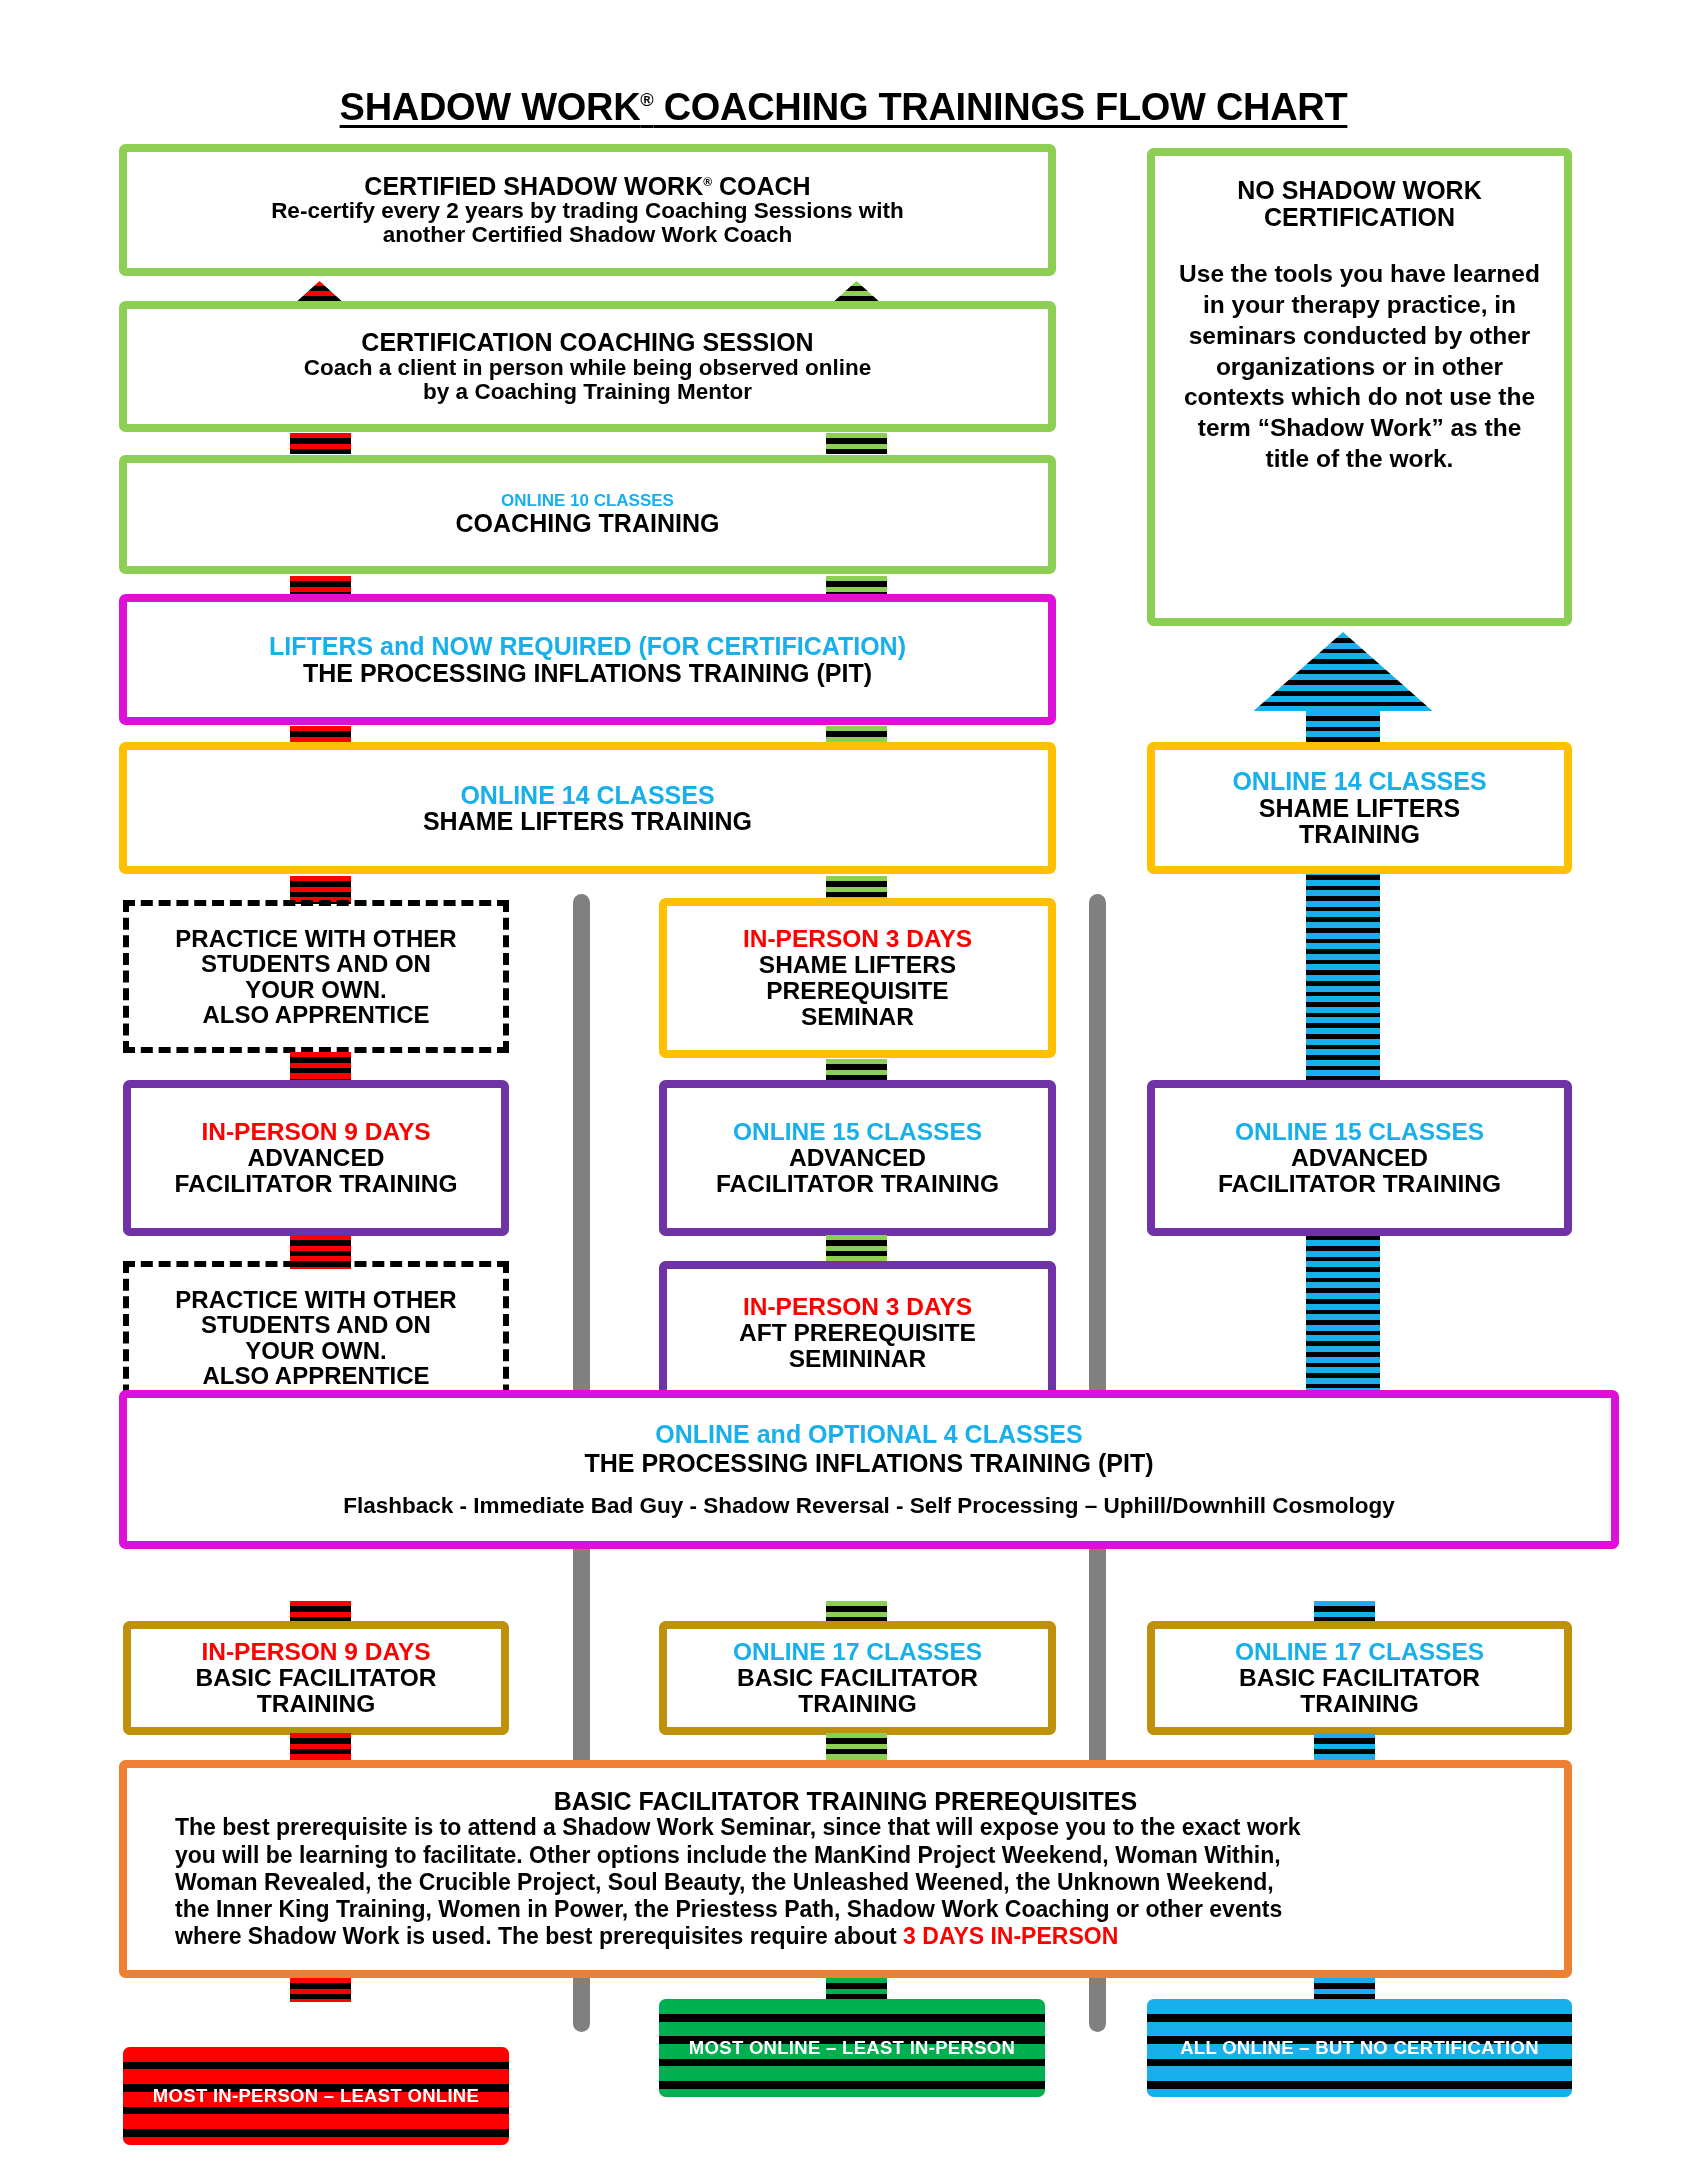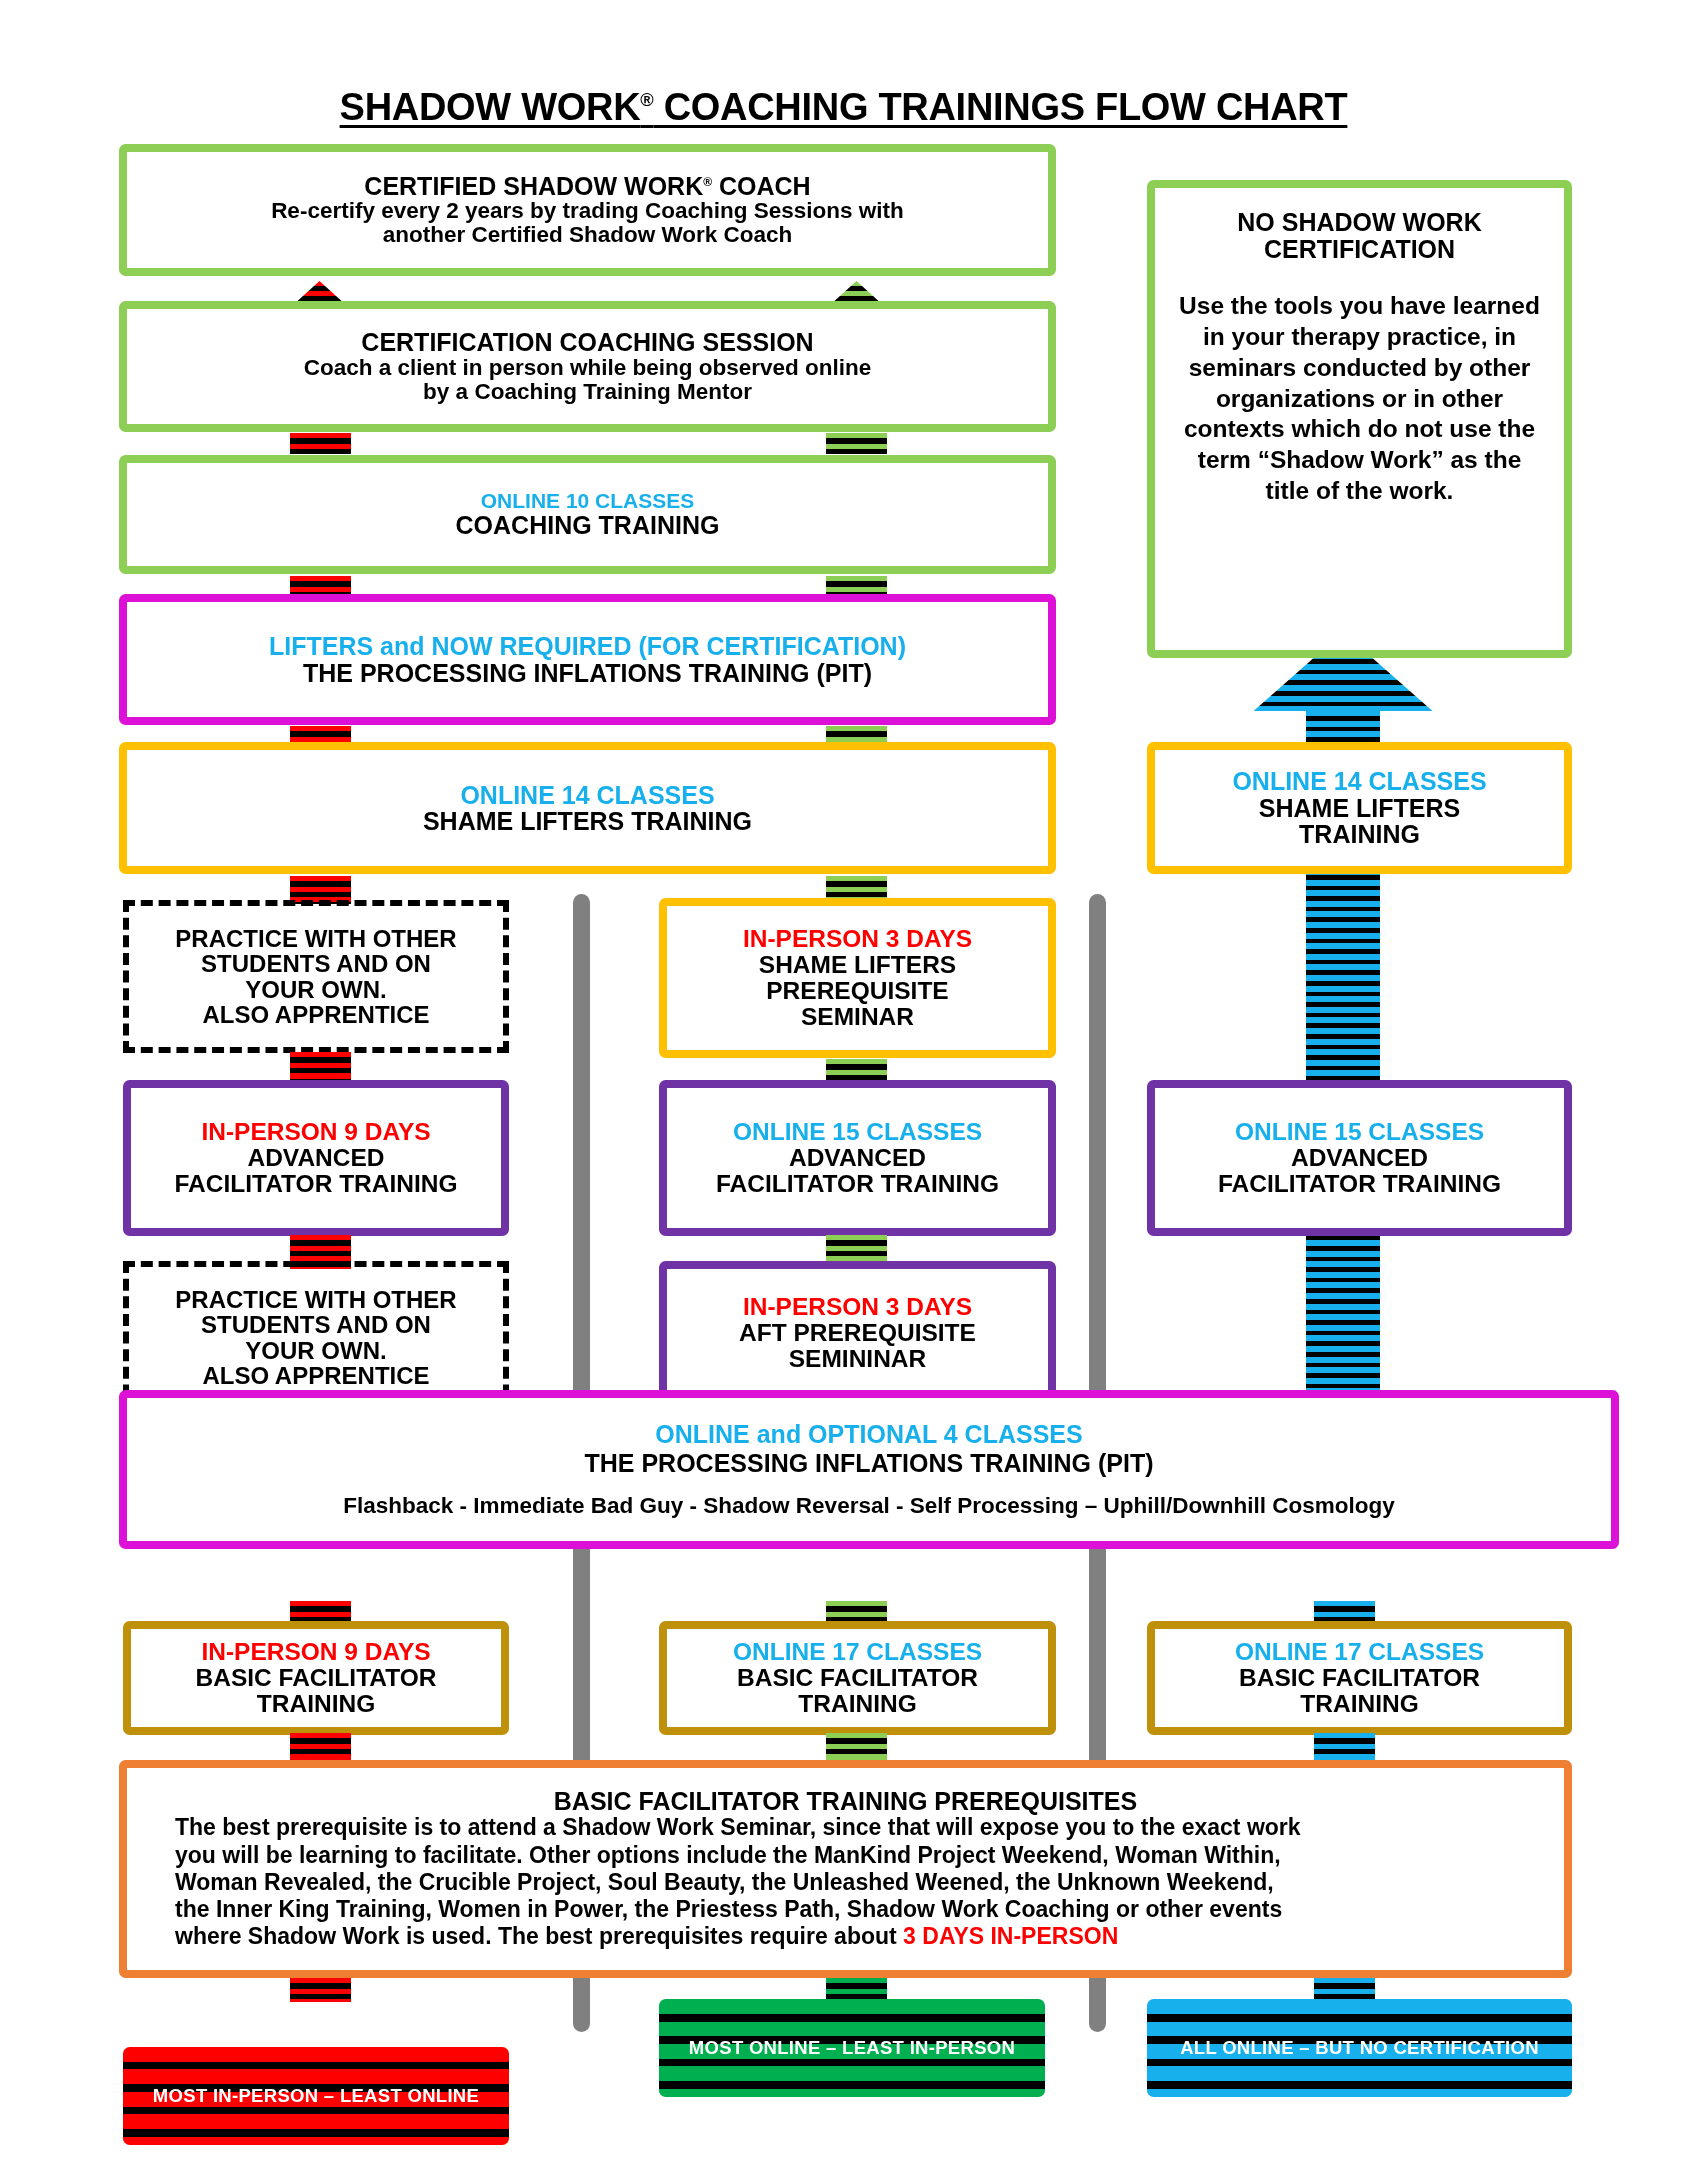--- a/index.html
+++ b/index.html
@@ -111,21 +111,21 @@
       <div class="ttl" style="font-size:22.5px;">Coach a client in person while being observed online</div>
       <div class="ttl" style="font-size:22.5px;">by a Coaching Training Mentor</div>
     </div>
   </div>
 
   <div class="conn" style="left:290px;top:433px;width:61px;height:21px;background:repeating-linear-gradient(to bottom,#FF0000 0 5.3px,#000 5.3px 10.6px);"></div>
   <div class="conn" style="left:826px;top:433px;width:61px;height:21px;background:repeating-linear-gradient(to bottom,#8DCE54 0 5.3px,#000 5.3px 10.6px);"></div>
 
   <div class="box green-b" style="left:119px;top:455px;width:937px;height:119px;">
     <div class="inner">
-      <div class="cyan" style="font-size:21px;">ONLINE 10 CLASSES</div>
+      <div class="cyan" style="font-size:17px;">ONLINE 10 CLASSES</div>
       <div class="ttl" style="font-size:25px;">COACHING TRAINING</div>
     </div>
   </div>
 
   <div class="conn" style="left:290px;top:576px;width:61px;height:21px;background:repeating-linear-gradient(to bottom,#FF0000 0 5.3px,#000 5.3px 10.6px);"></div>
   <div class="conn" style="left:826px;top:576px;width:61px;height:21px;background:repeating-linear-gradient(to bottom,#8DCE54 0 5.3px,#000 5.3px 10.6px);"></div>
 
   <div class="box magenta-b" style="left:119px;top:594px;width:937px;height:131px;">
     <div class="inner">
       <div class="cyan" style="font-size:25px;">LIFTERS and NOW REQUIRED (FOR CERTIFICATION)</div>
@@ -257,21 +257,21 @@
         <div>the Inner King Training, Women in Power, the Priestess Path, Shadow Work Coaching or other events</div>
         <div><span>where Shadow Work is used.  The best prerequisites require about </span><span class="red">3 DAYS IN-PERSON</span></div>
       </div>
     </div>
   </div>
 
   <div class="conn" style="left:290px;top:1978px;width:61px;height:24px;background:repeating-linear-gradient(to bottom,#FF0000 0 5.3px,#000 5.3px 10.6px);"></div>
   <div class="conn" style="left:826px;top:1978px;width:61px;height:24px;background:repeating-linear-gradient(to bottom,#00B050 0 5.3px,#000 5.3px 10.6px);"></div>
   <div class="conn" style="left:1314px;top:1978px;width:61px;height:24px;background:repeating-linear-gradient(to bottom,#17B0EC 0 5.3px,#000 5.3px 10.6px);"></div>
 
-  <div class="box green-b" style="left:1147px;top:148px;width:425px;height:478px;justify-content:flex-start;padding-top:21px;margin-top:32px;">
+  <div class="box green-b" style="left:1147px;top:148px;width:425px;height:478px;justify-content:flex-start;padding-top:21px;">
     <div class="inner" style="padding:0 22.5px;">
       <div class="ttl" style="font-size:25px;">NO SHADOW WORK</div>
       <div class="ttl" style="font-size:25px;">CERTIFICATION</div>
       <div class="ttl" style="font-size:24.5px;line-height:1.26;margin-top:29px;">Use the tools you have learned in your therapy practice, in seminars conducted by other organizations or in other contexts which do not use the term “Shadow Work” as the title of the work.</div>
     </div>
   </div>
 
   <div class="box amber-b" style="left:1147px;top:742px;width:425px;height:132px;">
     <div class="inner">
       <div class="cyan" style="font-size:25px;">ONLINE 14 CLASSES</div>

